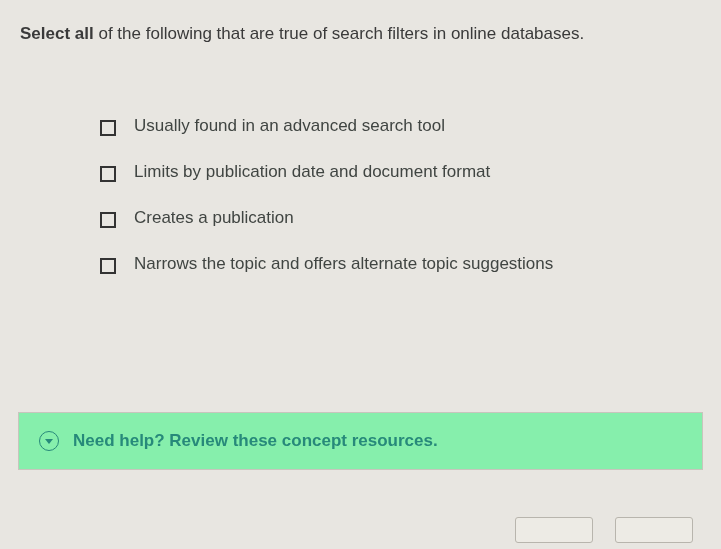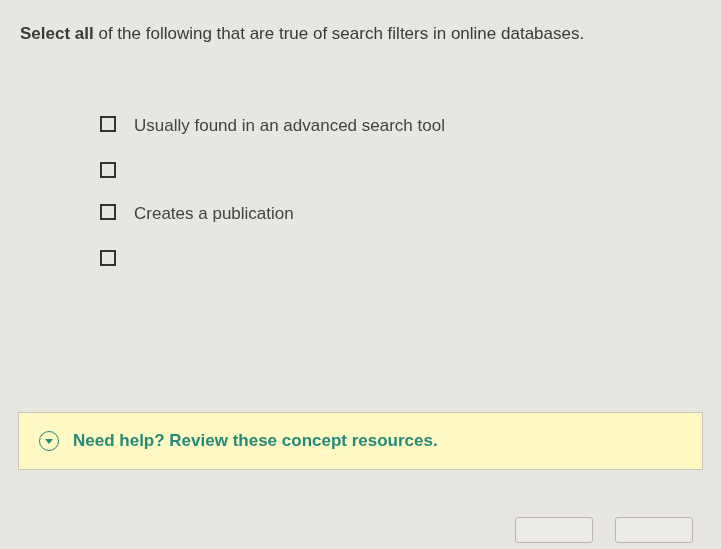--- a/index.html
+++ b/index.html
@@ -23,21 +23,21 @@
       margin-bottom: 70px;
     }
     .question-prompt .bold {
       font-weight: bold;
     }
     .options {
       padding-left: 80px;
     }
     .option {
       display: flex;
-      align-items: flex-start;
+      align-items: flex-end;
       margin-bottom: 26px;
       cursor: pointer;
     }
     .checkbox {
       width: 16px;
       height: 16px;
       border: 2px solid #333;
       background: transparent;
       margin-right: 18px;
       flex-shrink: 0;
@@ -46,21 +46,21 @@
     .option-label {
       font-size: 17px;
       color: #404542;
     }
     .help-panel {
       position: absolute;
       left: 18px;
       right: 18px;
       top: 412px;
       border: 1px solid #c8c5bd;
-      background: #fef9c3;
+      background: #86efac;
       padding: 18px 20px;
       display: flex;
       align-items: center;
     }
     .chevron-circle {
       width: 20px;
       height: 20px;
       border: 1.5px solid #27897a;
       border-radius: 50%;
       display: flex;
@@ -107,29 +107,31 @@
 <div class="options">
 
   <label class="option">
     <span class="checkbox"></span>
     <span class="option-label">Usually found in an advanced search tool</span>
   </label>
 
 
   <label class="option">
     <span class="checkbox"></span>
+    <span class="option-label">Limits by publication date and document format</span>
   </label>
 
   <label class="option">
     <span class="checkbox"></span>
     <span class="option-label">Creates a publication</span>
   </label>
 
   <label class="option">
     <span class="checkbox"></span>
+    <span class="option-label">Narrows the topic and offers alternate topic suggestions</span>
   </label>
 
 </div>
 
 <div class="help-panel">
   <span class="chevron-circle">
     <span class="chevron-down"></span>
   </span>
   <span class="help-text">Need help? Review these concept resources.</span>
 </div>

